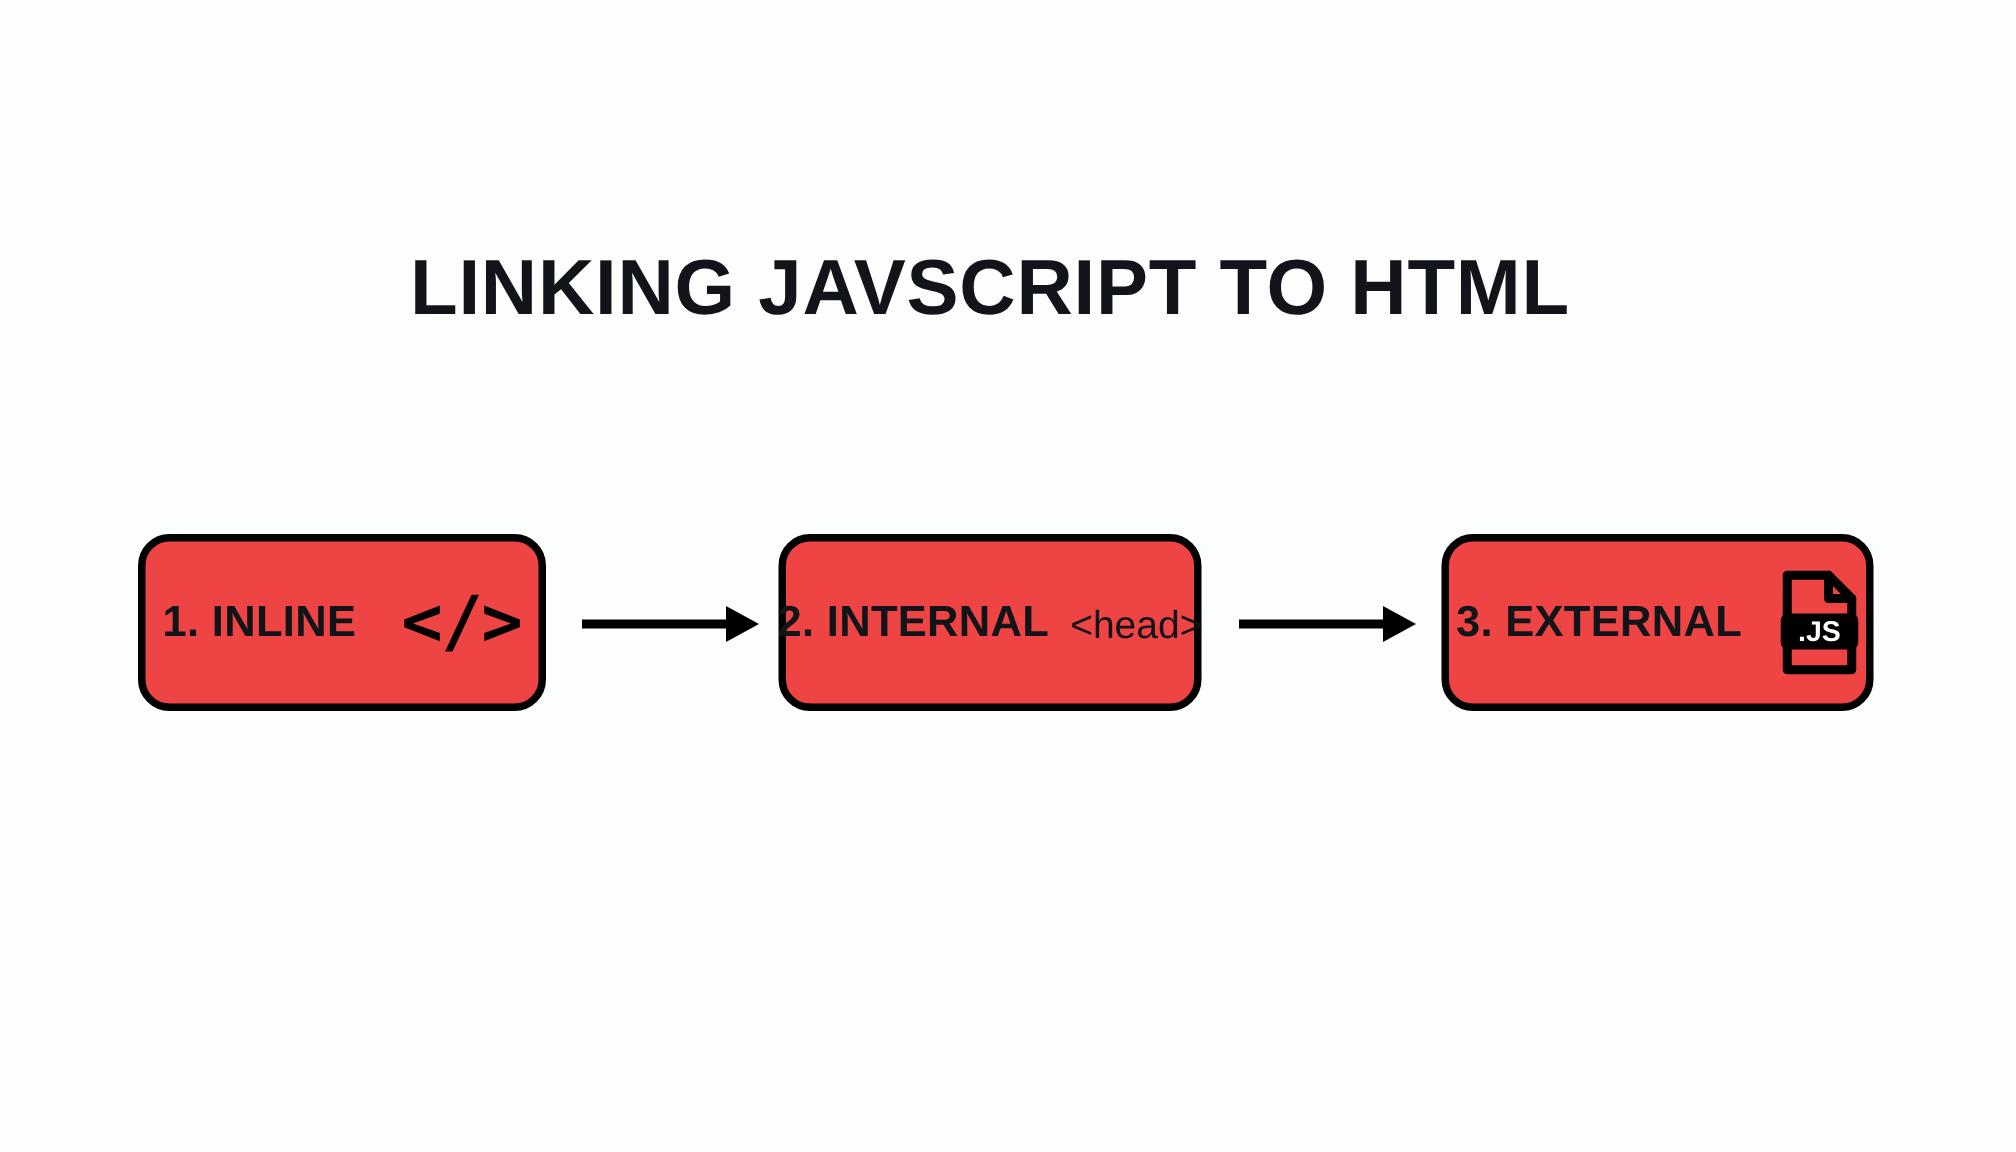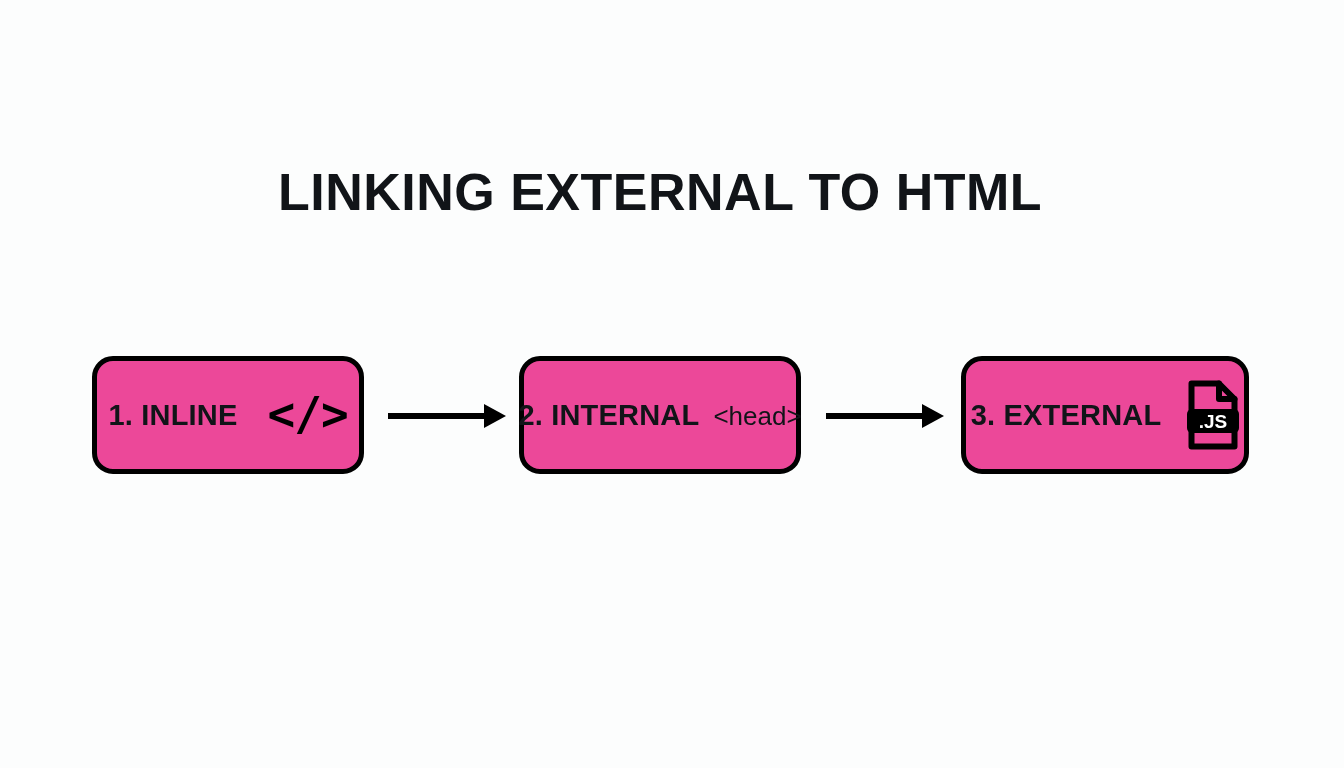--- a/index.html
+++ b/index.html
@@ -47,21 +47,21 @@
     height: 122px;
   }
 
   .step-box {
     position: absolute;
     top: 0;
     height: 118px;
     box-sizing: border-box;
     border: 5px solid #000;
     border-radius: 21px;
-    background: #ec4899;
+    background: #ef4444;
     display: flex;
     align-items: center;
     justify-content: center;
   }
 
   .step-inner {
     display: flex;
     align-items: center;
     justify-content: center;
     white-space: nowrap;
@@ -144,21 +144,21 @@
 
   #arrow-2 { left: 826px; width: 118px; }
   #arrow-2 .shaft { width: 98px; }
   #arrow-2 .head  { left: 96px; }
 </style>
 </head>
 <body style="background: rgb(252, 253, 253);">
 
 <div id="slide">
 
-  <div id="title">LINKING EXTERNAL TO HTML</div>
+  <div id="title">LINKING JAVSCRIPT TO HTML</div>
 
   <div id="flow">
 
     <div class="step-box" id="box-1">
       <div class="step-inner">
         <span class="step-label">1. INLINE</span>
         <span class="code-icon">&lt;/&gt;</span>
       </div>
     </div>
 

